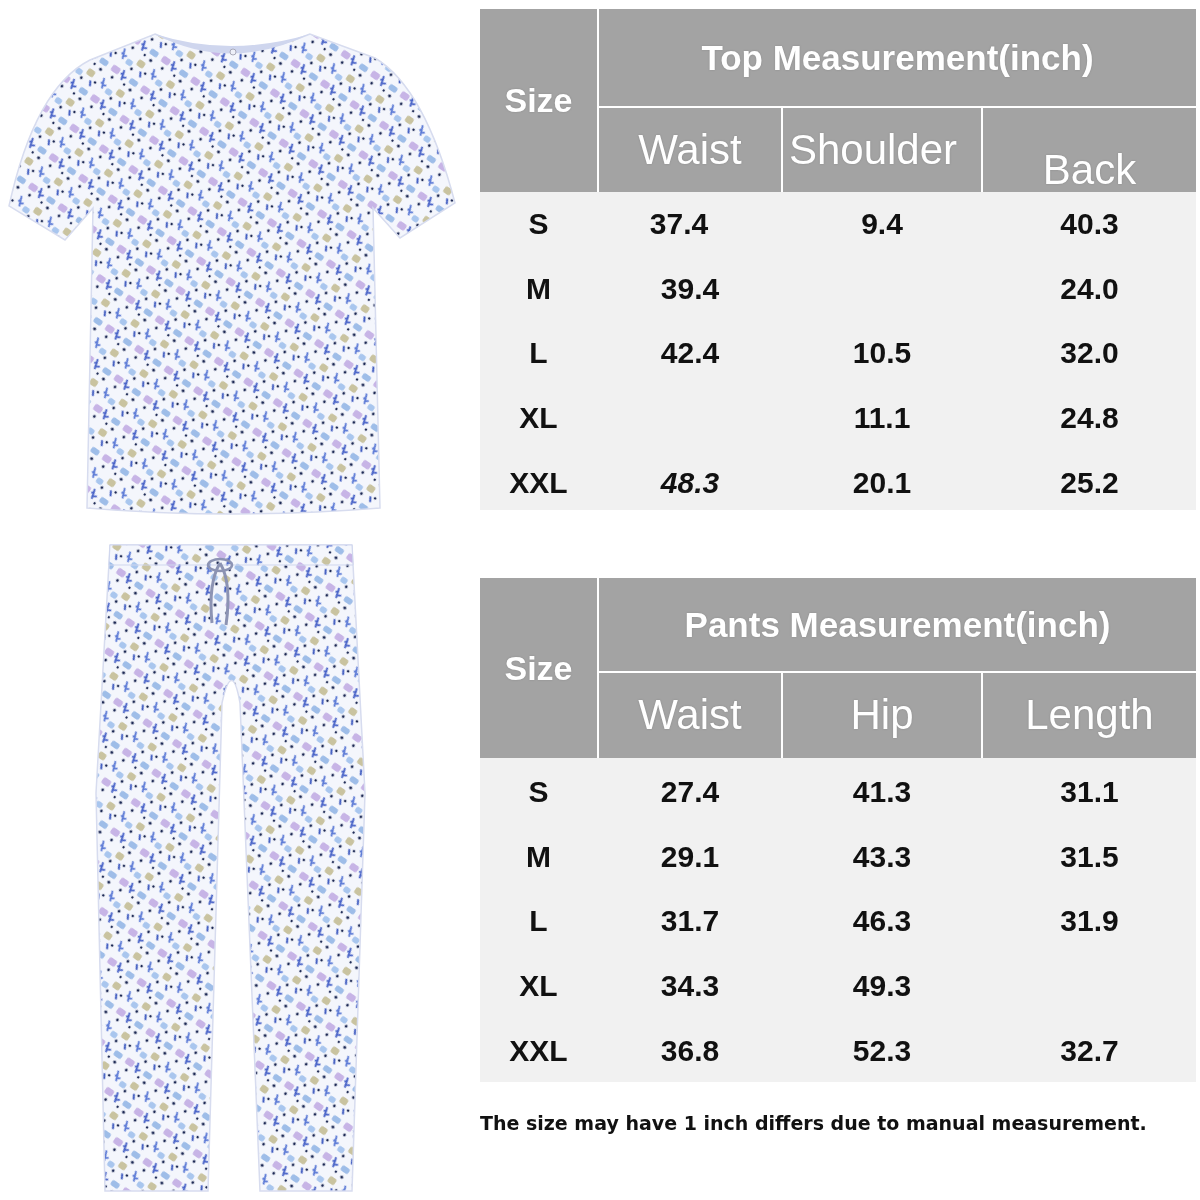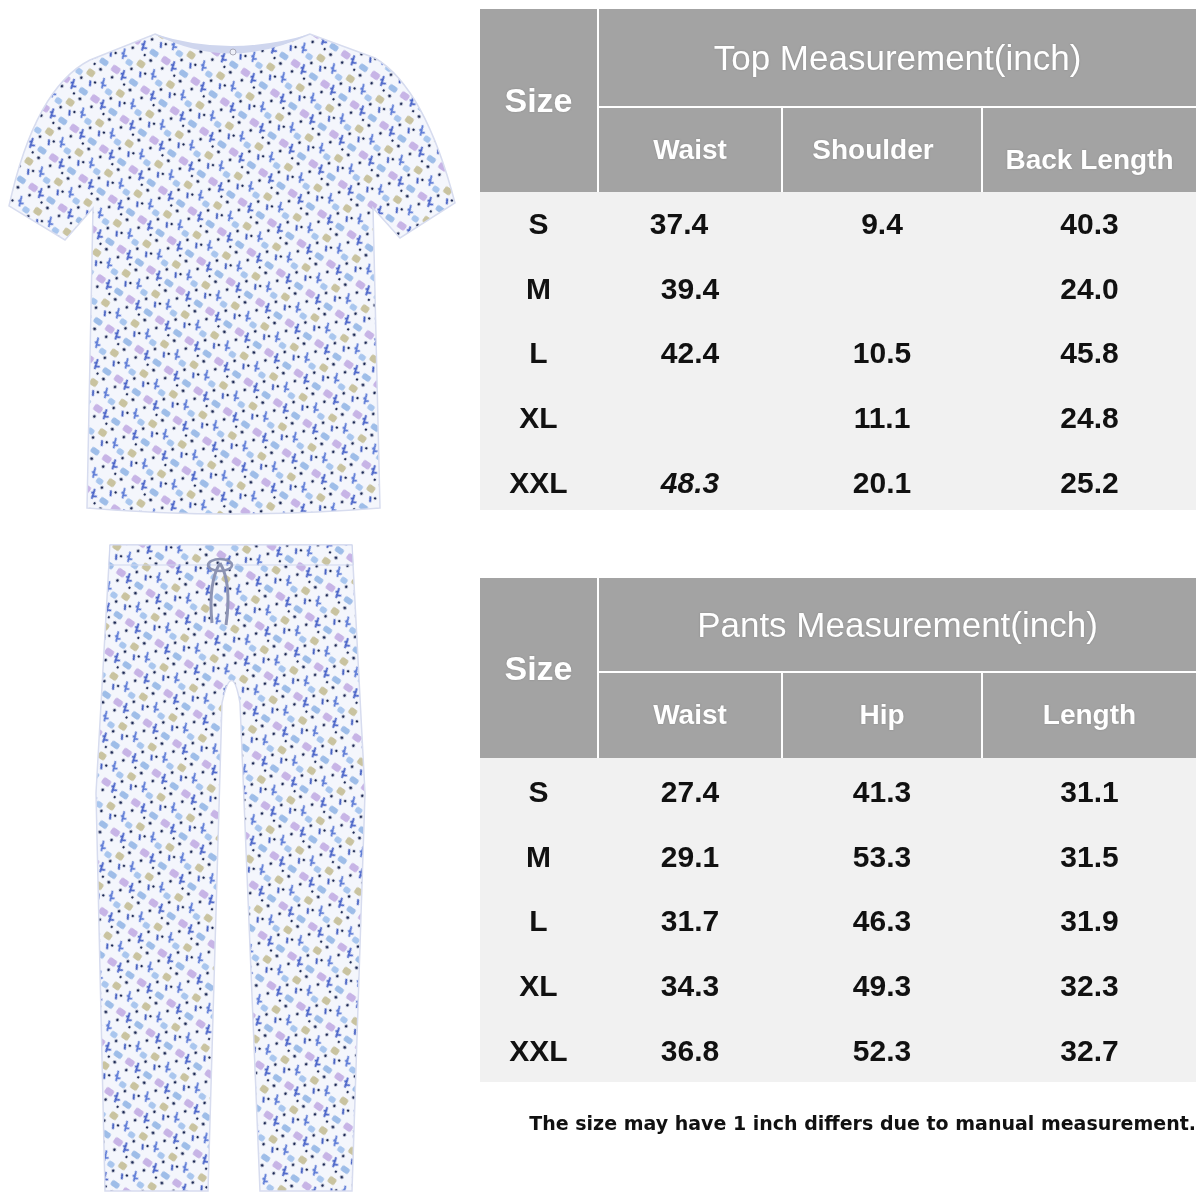--- a/index.html
+++ b/index.html
@@ -6,28 +6,28 @@
   body { width:1200px; height:1200px; background:#ffffff; position:relative; overflow:hidden;
          font-family:"Liberation Sans", sans-serif; }
   .garment { position:absolute; }
   .tbl { position:absolute; left:480px; width:716px; }
   .hdr { position:relative; height:183px; background:#a3a3a3; }
   .hdr .size { position:absolute; left:0; top:0; width:117px; height:183px; display:flex; align-items:center; justify-content:center;
                color:#fff; font-weight:bold; font-size:34px; text-shadow:0 0 2px #888; }
   .hdr .vline { position:absolute; top:0; width:2px; background:#ffffff; }
   .hdr .hline { position:absolute; left:119px; right:0; height:2px; background:#ffffff; }
   .hdr .title { position:absolute; left:119px; right:0; top:0; height:97px; display:flex; align-items:center; justify-content:center;
-                color:#fff; font-weight:normal; font-size:35px; text-shadow:0 0 2px #888; }
+                color:#fff; font-weight:bold; font-size:35px; text-shadow:0 0 2px #888; }
   .hdr .sub { position:absolute; top:99px; height:84px; display:flex; align-items:center; justify-content:center; text-align:center;
-              color:#fff; font-weight:bold; font-size:28px; text-shadow:0 0 2px #888; line-height:1.45; overflow:hidden; }
+              color:#fff; font-weight:normal; font-size:42px; text-shadow:0 0 2px #888; line-height:1.45; overflow:hidden; }
   .body { background:#f1f1f1; height:318px; position:relative; }
   .row { position:absolute; left:0; right:0; height:64.6px; }
   .cell { position:absolute; top:0; height:64.6px; display:flex; align-items:center; justify-content:center;
           font-weight:bold; font-size:30px; color:#111; }
-  .note { position:absolute; left:480px; width:716px; top:1112px; text-align:right; font-weight:bold; font-size:19px; color:#111;
+  .note { position:absolute; left:480px; width:716px; top:1112px; text-align:left; font-weight:bold; font-size:19px; color:#111;
           font-family:"DejaVu Sans", sans-serif; }
 </style>
 </head>
 <body>
 
 <svg width="0" height="0" style="position:absolute">
   <defs>
     <pattern id="floral" width="36" height="36" patternUnits="userSpaceOnUse" patternTransform="rotate(35)">
       <rect width="36" height="36" fill="#f4f6fc"></rect>
       <rect x="2" y="3" width="9" height="7" rx="2" fill="#c7b4e6"></rect>
@@ -84,21 +84,21 @@
     </div>
     <div class="row" style="top:64.6px;">
       <div class="cell" style="left:0;width:117px;">M</div>
       <div class="cell" style="left:119px;width:182px;">39.4</div>
       <div class="cell" style="left:503px;width:213px;">24.0</div>
     </div>
     <div class="row" style="top:129.2px;">
       <div class="cell" style="left:0;width:117px;">L</div>
       <div class="cell" style="left:119px;width:182px;">42.4</div>
       <div class="cell" style="left:303px;width:198px;">10.5</div>
-      <div class="cell" style="left:503px;width:213px;">45.8</div>
+      <div class="cell" style="left:503px;width:213px;">32.0</div>
     </div>
     <div class="row" style="top:193.8px;">
       <div class="cell" style="left:0;width:117px;">XL</div>
       <div class="cell" style="left:303px;width:198px;">11.1</div>
       <div class="cell" style="left:503px;width:213px;">24.8</div>
     </div>
     <div class="row" style="top:258.4px;">
       <div class="cell" style="left:0;width:117px;">XXL</div>
       <div class="cell" style="left:119px;width:182px;font-style:italic;">48.3</div>
       <div class="cell" style="left:303px;width:198px;">20.1</div>
@@ -122,34 +122,33 @@
   <div class="body" style="height:324px;">
     <div class="row" style="top:2px;">
       <div class="cell" style="left:0;width:117px;">S</div>
       <div class="cell" style="left:119px;width:182px;">27.4</div>
       <div class="cell" style="left:303px;width:198px;">41.3</div>
       <div class="cell" style="left:503px;width:213px;">31.1</div>
     </div>
     <div class="row" style="top:66.6px;">
       <div class="cell" style="left:0;width:117px;">M</div>
       <div class="cell" style="left:119px;width:182px;">29.1</div>
-      <div class="cell" style="left:303px;width:198px;">53.3</div>
+      <div class="cell" style="left:303px;width:198px;">43.3</div>
       <div class="cell" style="left:503px;width:213px;">31.5</div>
     </div>
     <div class="row" style="top:131.2px;">
       <div class="cell" style="left:0;width:117px;">L</div>
       <div class="cell" style="left:119px;width:182px;">31.7</div>
       <div class="cell" style="left:303px;width:198px;">46.3</div>
       <div class="cell" style="left:503px;width:213px;">31.9</div>
     </div>
     <div class="row" style="top:195.8px;">
       <div class="cell" style="left:0;width:117px;">XL</div>
       <div class="cell" style="left:119px;width:182px;">34.3</div>
       <div class="cell" style="left:303px;width:198px;">49.3</div>
-      <div class="cell" style="left:503px;width:213px;">32.3</div>
     </div>
     <div class="row" style="top:260.4px;">
       <div class="cell" style="left:0;width:117px;">XXL</div>
       <div class="cell" style="left:119px;width:182px;">36.8</div>
       <div class="cell" style="left:303px;width:198px;">52.3</div>
       <div class="cell" style="left:503px;width:213px;">32.7</div>
     </div>
   </div>
 </div>
 

